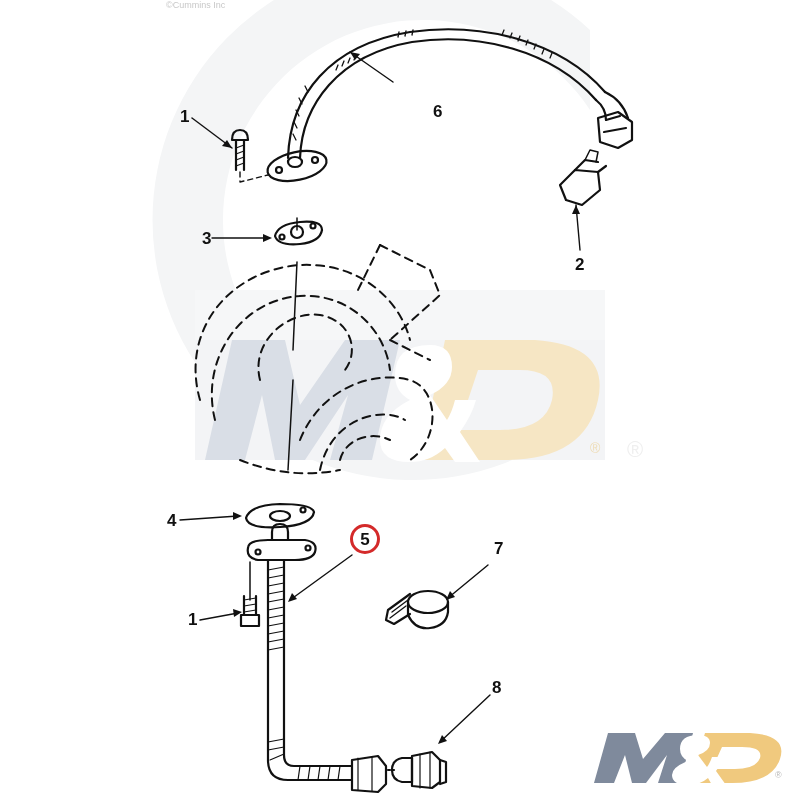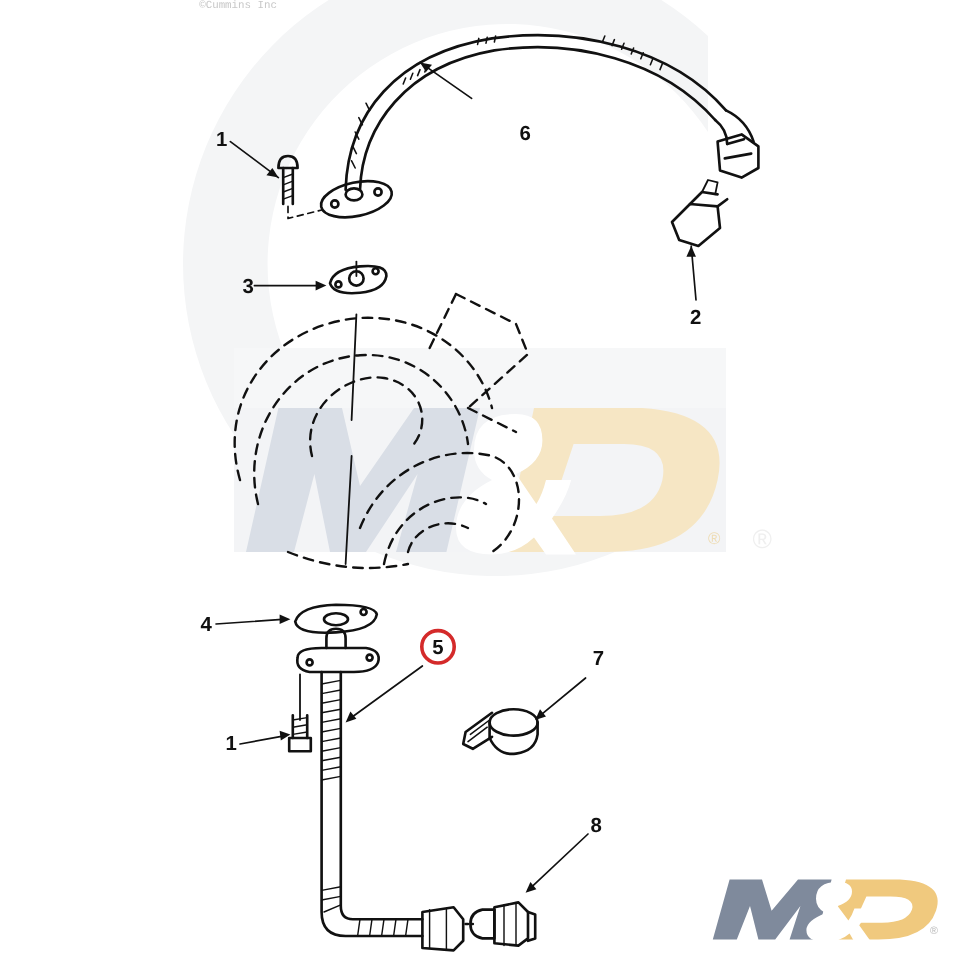--- a/index.html
+++ b/index.html
@@ -1,18 +1,18 @@
 <!DOCTYPE html>
 <html><head>
 <meta charset="utf-8">
 <style>
   html, body { margin:0; padding:0; background:#ffffff; }
   body { width:800px; height:800px; position:relative; overflow:hidden; font-family:"Liberation Sans", sans-serif; }
   .canvas { position:absolute; left:0; top:0; width:800px; height:800px; }
-  .copyright { position:absolute; left:166px; top:0px; font-size:9px; color:#c8c8c8; font-family:Liberation Mono, monospace; }
+  .copyright { position:absolute; left:166px; top:0px; font-size:9px; color:#c8c8c8; font-family:Liberation Sans, sans-serif; }
   .callout { position:absolute; font-size:17px; font-weight:bold; color:#111; font-family:"Liberation Sans", sans-serif; line-height:1; }
   .callout.circled { width:30px; height:30px; border:3px solid #d42a2a; border-radius:50%; display:flex; align-items:center; justify-content:center; box-sizing:border-box; }
   .reg { position:absolute; font-size:14px; font-family:"Liberation Sans", sans-serif; }
 </style>
 </head>
 <body>
 
 <div class="canvas">
 
   <div class="copyright">©Cummins Inc</div>

